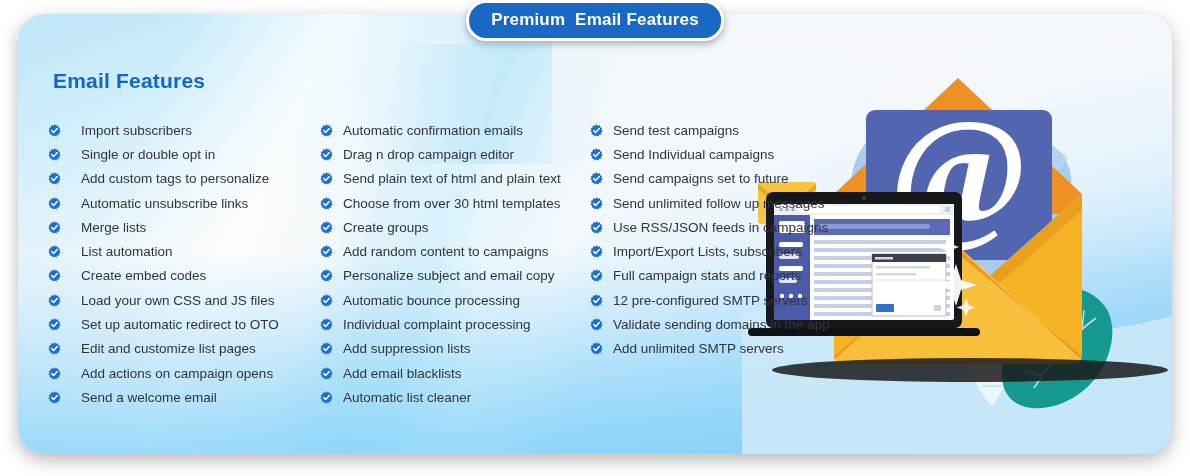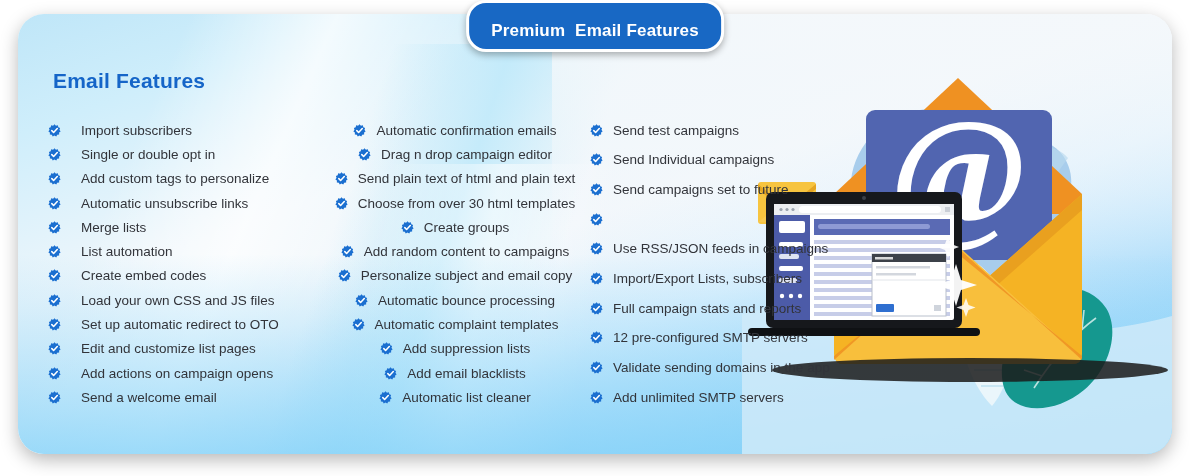--- a/index.html
+++ b/index.html
@@ -44,21 +44,21 @@
     left: 0; bottom: -40px; width: 1154px; height: 240px;
     background: linear-gradient(0deg, rgba(126,208,248,.9) 0%, rgba(126,208,248,0) 100%);
   }
 
   
   .pill {
     position: absolute; left: 50%; top: 0px; transform: translateX(-50%);
     background: #1868c4;
     border: 3px solid #ffffff;
     border-radius: 20px;
-    padding: 18px 22px 8px;
+    padding: 7px 22px 8px;
     color: #ffffff;
     font-size: 17px; font-weight: bold; letter-spacing: .2px;
     white-space: pre;
     box-shadow: 0 3px 7px rgba(0,0,0,.30);
     z-index: 40;
   }
 
   
   .heading {
     position: absolute; left: 35px; top: 55px;
@@ -66,22 +66,22 @@
     letter-spacing: .2px; z-index: 12;
   }
 
   
   .cols {
     position: absolute; left: 30px; top: 104px;
     display: flex; z-index: 12;
   }
   .col { display: flex; flex-direction: column; }
   .col-1 { width: 272px; }
-  .col-2 { width: 270px; align-items: center; }
-  .col-3 { width: 280px; justify-content: space-between; }
+  .col-2 { width: 270px; }
+  .col-3 { width: 280px; }
   .item {
     display: flex; align-items: center;
     height: 24.3px;
     font-size: 13.5px; color: #32343a;
     white-space: nowrap;
   }
   .col-1 .item .txt { margin-left: 20px; }
   .col-2 .item .txt, .col-3 .item .txt { margin-left: 10px; }
   .badge { flex: 0 0 auto; width: 13px; height: 13px; display: block; }
 
@@ -364,21 +364,21 @@
                 <polygon points="8.00,0.40 9.75,2.05 12.11,1.61 12.69,3.94 14.91,4.84 14.14,7.12 15.52,9.08 13.64,10.58 13.74,12.98 11.35,13.22 10.14,15.29 8.00,14.20 5.86,15.29 4.65,13.22 2.26,12.98 2.36,10.58 0.48,9.08 1.86,7.12 1.09,4.84 3.31,3.94 3.89,1.61 6.25,2.05" fill="#1b6fd0"></polygon>
                 <path d="M4.7 8.2 L6.9 10.4 L11.4 5.6" stroke="#ffffff" stroke-width="1.9" fill="none" stroke-linecap="round" stroke-linejoin="round"></path>
               </svg></span>
             <span class="txt">Automatic bounce processing</span>
           </div>
         <div class="item">
             <span class="badge"><svg viewBox="0 0 16 16" width="13" height="13">
                 <polygon points="8.00,0.40 9.75,2.05 12.11,1.61 12.69,3.94 14.91,4.84 14.14,7.12 15.52,9.08 13.64,10.58 13.74,12.98 11.35,13.22 10.14,15.29 8.00,14.20 5.86,15.29 4.65,13.22 2.26,12.98 2.36,10.58 0.48,9.08 1.86,7.12 1.09,4.84 3.31,3.94 3.89,1.61 6.25,2.05" fill="#1b6fd0"></polygon>
                 <path d="M4.7 8.2 L6.9 10.4 L11.4 5.6" stroke="#ffffff" stroke-width="1.9" fill="none" stroke-linecap="round" stroke-linejoin="round"></path>
               </svg></span>
-            <span class="txt">Automatic complaint templates</span>
+            <span class="txt">Individual complaint processing</span>
           </div>
         <div class="item">
             <span class="badge"><svg viewBox="0 0 16 16" width="13" height="13">
                 <polygon points="8.00,0.40 9.75,2.05 12.11,1.61 12.69,3.94 14.91,4.84 14.14,7.12 15.52,9.08 13.64,10.58 13.74,12.98 11.35,13.22 10.14,15.29 8.00,14.20 5.86,15.29 4.65,13.22 2.26,12.98 2.36,10.58 0.48,9.08 1.86,7.12 1.09,4.84 3.31,3.94 3.89,1.61 6.25,2.05" fill="#1b6fd0"></polygon>
                 <path d="M4.7 8.2 L6.9 10.4 L11.4 5.6" stroke="#ffffff" stroke-width="1.9" fill="none" stroke-linecap="round" stroke-linejoin="round"></path>
               </svg></span>
             <span class="txt">Add suppression lists</span>
           </div>
         <div class="item">
             <span class="badge"><svg viewBox="0 0 16 16" width="13" height="13">
@@ -416,20 +416,21 @@
                 <polygon points="8.00,0.40 9.75,2.05 12.11,1.61 12.69,3.94 14.91,4.84 14.14,7.12 15.52,9.08 13.64,10.58 13.74,12.98 11.35,13.22 10.14,15.29 8.00,14.20 5.86,15.29 4.65,13.22 2.26,12.98 2.36,10.58 0.48,9.08 1.86,7.12 1.09,4.84 3.31,3.94 3.89,1.61 6.25,2.05" fill="#1b6fd0"></polygon>
                 <path d="M4.7 8.2 L6.9 10.4 L11.4 5.6" stroke="#ffffff" stroke-width="1.9" fill="none" stroke-linecap="round" stroke-linejoin="round"></path>
               </svg></span>
             <span class="txt">Send campaigns set to future</span>
           </div>
         <div class="item">
             <span class="badge"><svg viewBox="0 0 16 16" width="13" height="13">
                 <polygon points="8.00,0.40 9.75,2.05 12.11,1.61 12.69,3.94 14.91,4.84 14.14,7.12 15.52,9.08 13.64,10.58 13.74,12.98 11.35,13.22 10.14,15.29 8.00,14.20 5.86,15.29 4.65,13.22 2.26,12.98 2.36,10.58 0.48,9.08 1.86,7.12 1.09,4.84 3.31,3.94 3.89,1.61 6.25,2.05" fill="#1b6fd0"></polygon>
                 <path d="M4.7 8.2 L6.9 10.4 L11.4 5.6" stroke="#ffffff" stroke-width="1.9" fill="none" stroke-linecap="round" stroke-linejoin="round"></path>
               </svg></span>
+            <span class="txt">Send unlimited follow up messages</span>
           </div>
         <div class="item">
             <span class="badge"><svg viewBox="0 0 16 16" width="13" height="13">
                 <polygon points="8.00,0.40 9.75,2.05 12.11,1.61 12.69,3.94 14.91,4.84 14.14,7.12 15.52,9.08 13.64,10.58 13.74,12.98 11.35,13.22 10.14,15.29 8.00,14.20 5.86,15.29 4.65,13.22 2.26,12.98 2.36,10.58 0.48,9.08 1.86,7.12 1.09,4.84 3.31,3.94 3.89,1.61 6.25,2.05" fill="#1b6fd0"></polygon>
                 <path d="M4.7 8.2 L6.9 10.4 L11.4 5.6" stroke="#ffffff" stroke-width="1.9" fill="none" stroke-linecap="round" stroke-linejoin="round"></path>
               </svg></span>
             <span class="txt">Use RSS/JSON feeds in campaigns</span>
           </div>
         <div class="item">
             <span class="badge"><svg viewBox="0 0 16 16" width="13" height="13">

